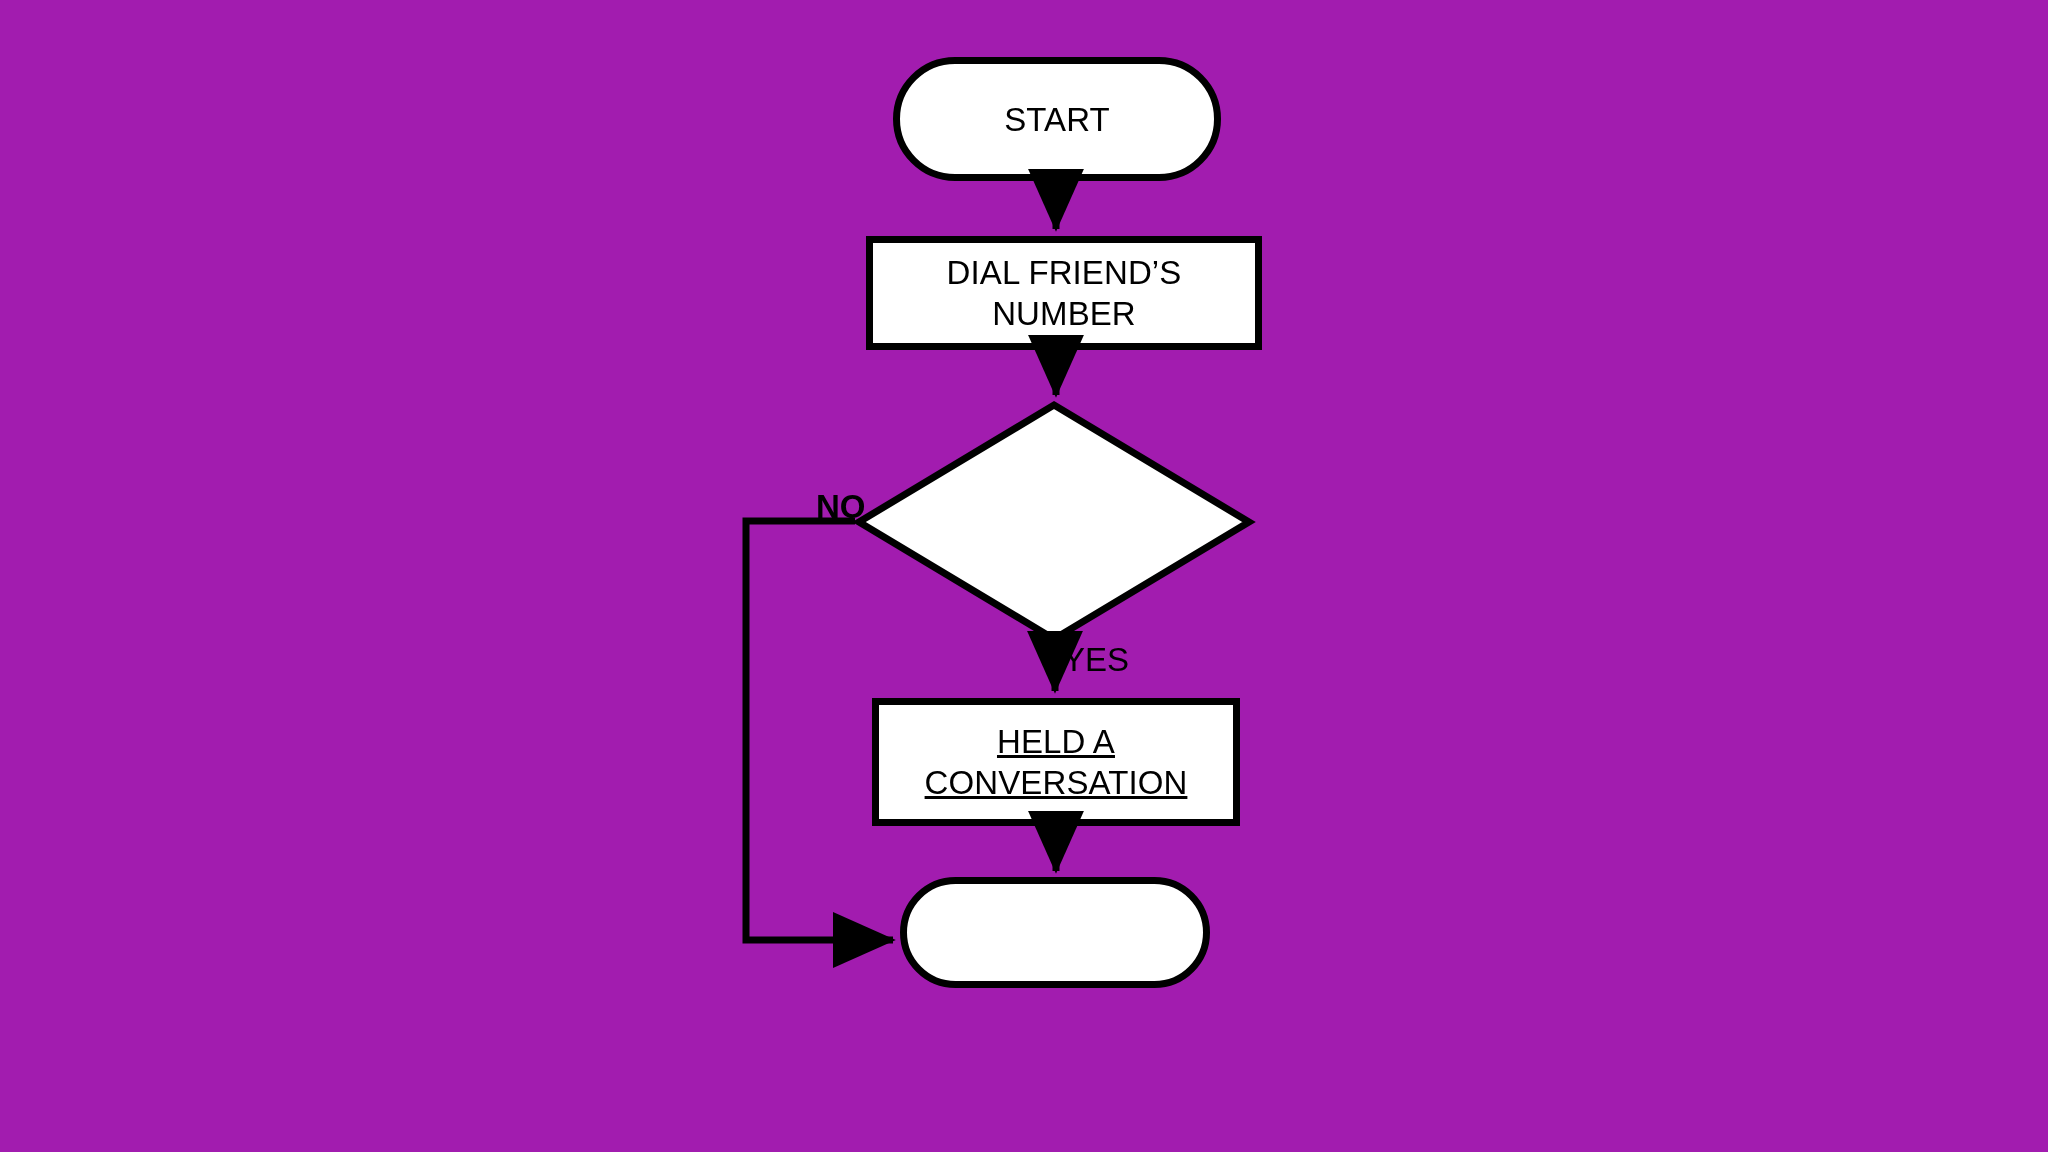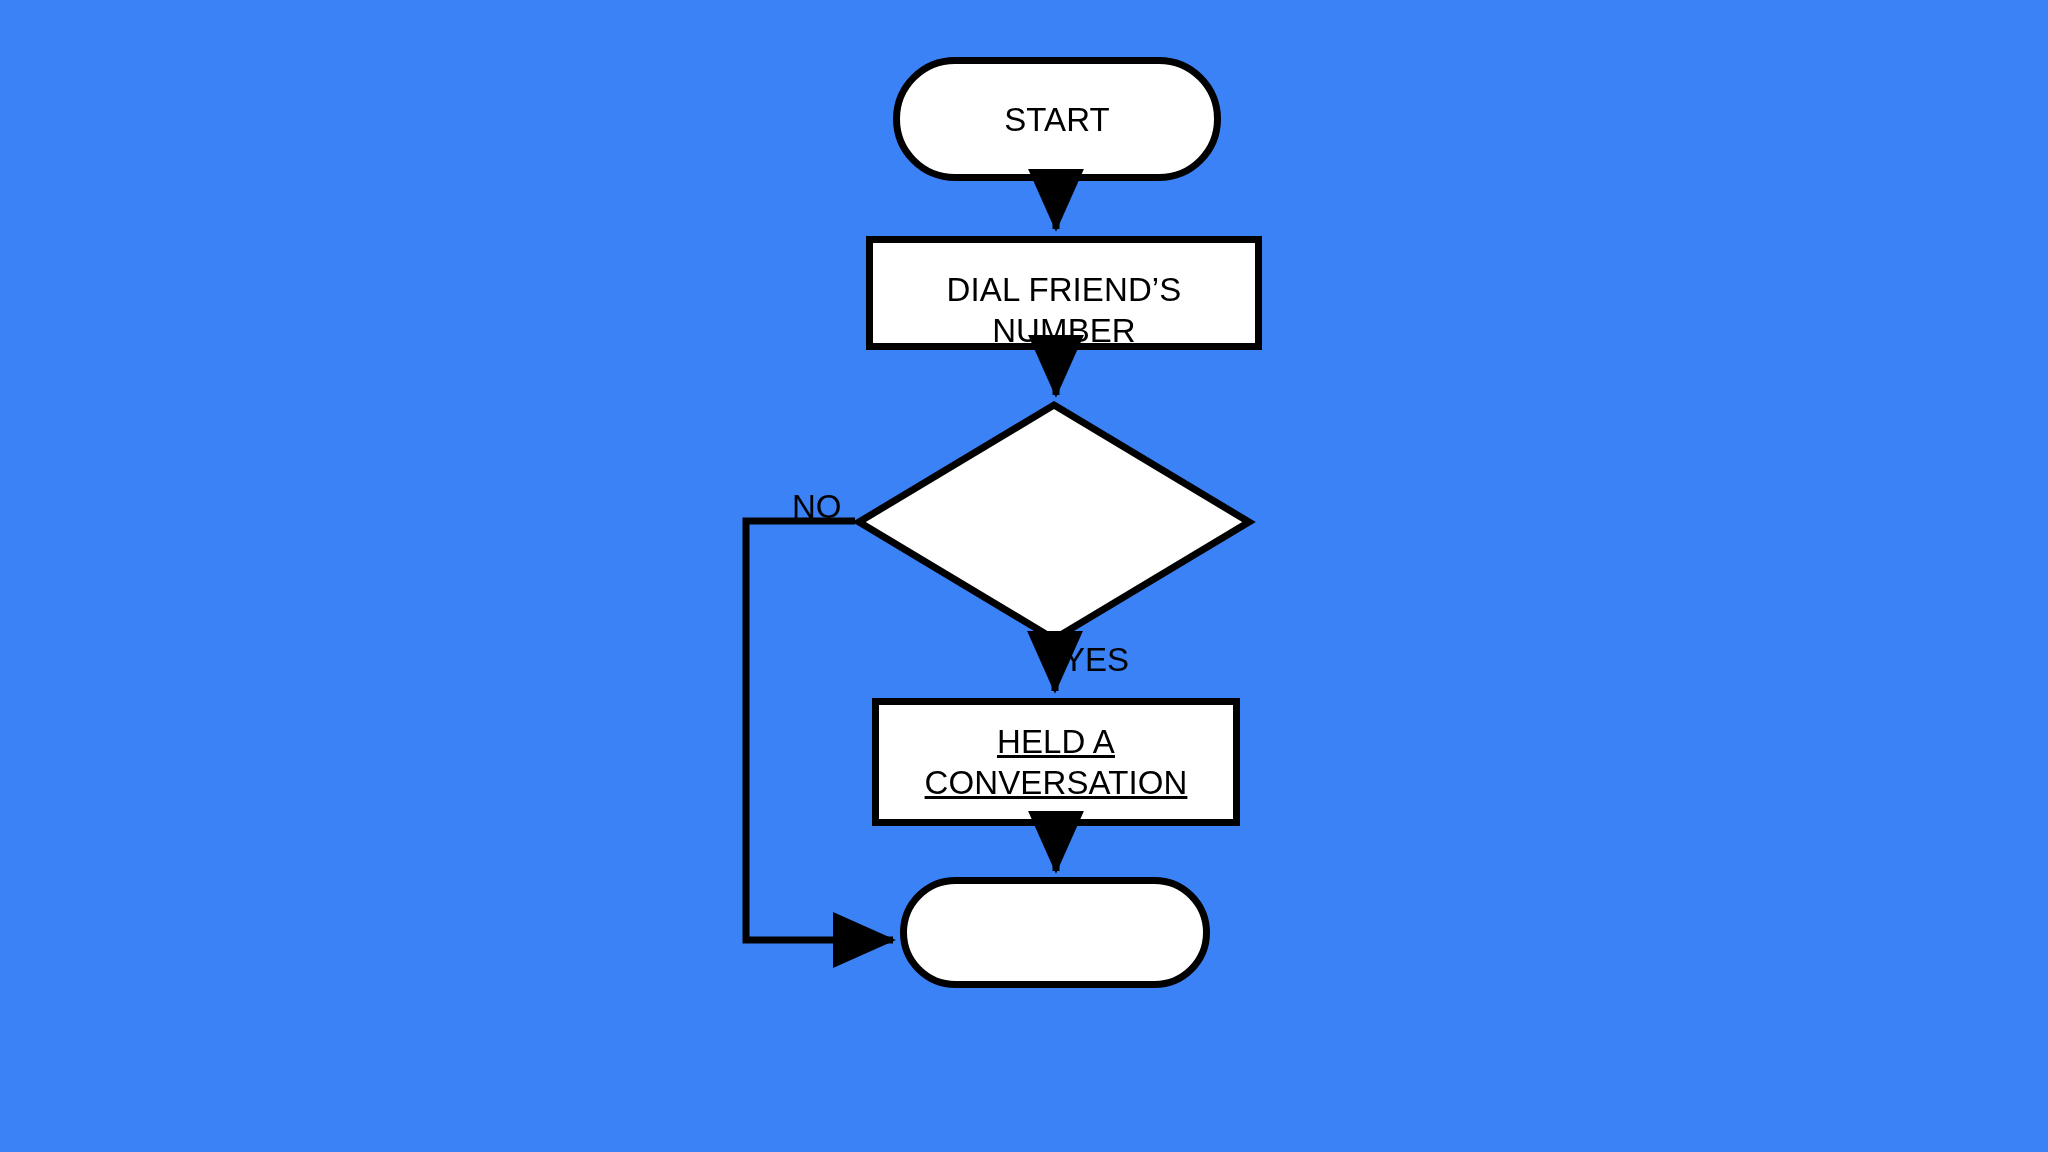--- a/index.html
+++ b/index.html
@@ -11,21 +11,21 @@
   body {
     width: 2048px;
     height: 1152px;
     overflow: hidden;
     font-family: "Liberation Sans", sans-serif;
   }
   #canvas {
     position: relative;
     width: 2048px;
     height: 1152px;
-    background: #3b82f6;
+    background: #a21caf;
   }
   #flow-svg {
     position: absolute;
     left: 0;
     top: 0;
     width: 2048px;
     height: 1152px;
   }
   .shape-text {
     position: absolute;
@@ -79,25 +79,25 @@
 
     <rect x="875.5" y="701.5" width="361" height="121" fill="#ffffff" stroke="#000000" stroke-width="7"></rect>
 
     <line x1="1056" y1="823" x2="1056" y2="871" stroke="#000000" stroke-width="7" marker-end="url(#arrowhead)"></line>
 
     <rect x="903.5" y="880.5" width="303" height="104" rx="52" ry="52" fill="#ffffff" stroke="#000000" stroke-width="7"></rect>
   </svg>
 
   <div class="shape-text" style="left:896px; top:60px; width:322px; height:118px;">START</div>
 
-  <div class="shape-text" style="left:869px; top:256px; width:390px; height:108px;">DIAL FRIEND’S
+  <div class="shape-text" style="left:869px; top:239px; width:390px; height:108px;">DIAL FRIEND’S
 NUMBER</div>
 
 
   <div class="shape-text" style="left:875px; top:701px; width:362px; height:122px;text-decoration:underline;">HELD A
 CONVERSATION</div>
 
 
-  <div class="edge-label" style="left:792px; top:489px;">NO</div>
+  <div class="edge-label" style="left:816px; top:489px;font-weight:bold;">NO</div>
 
   <div class="edge-label" style="left:1063px; top:642px;">YES</div>
 
 </div>
 
 </body></html>

